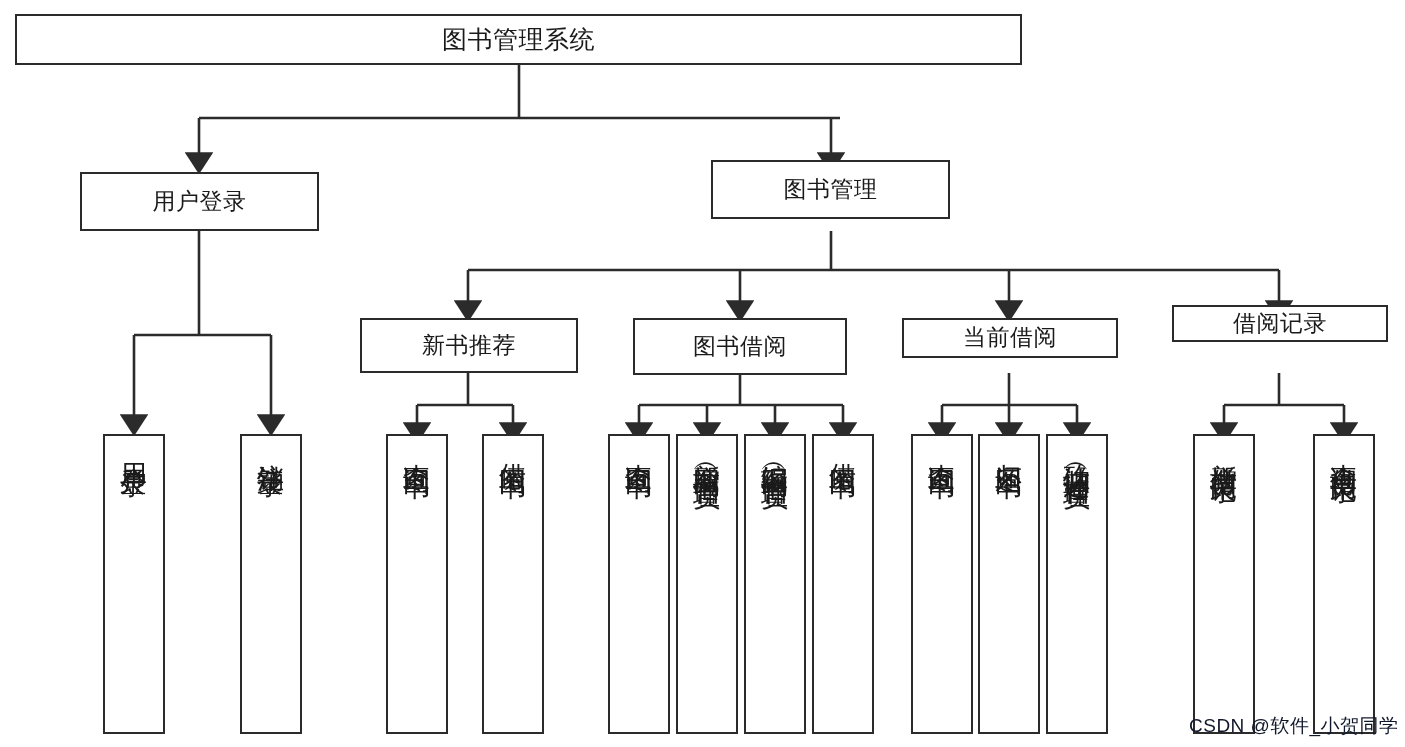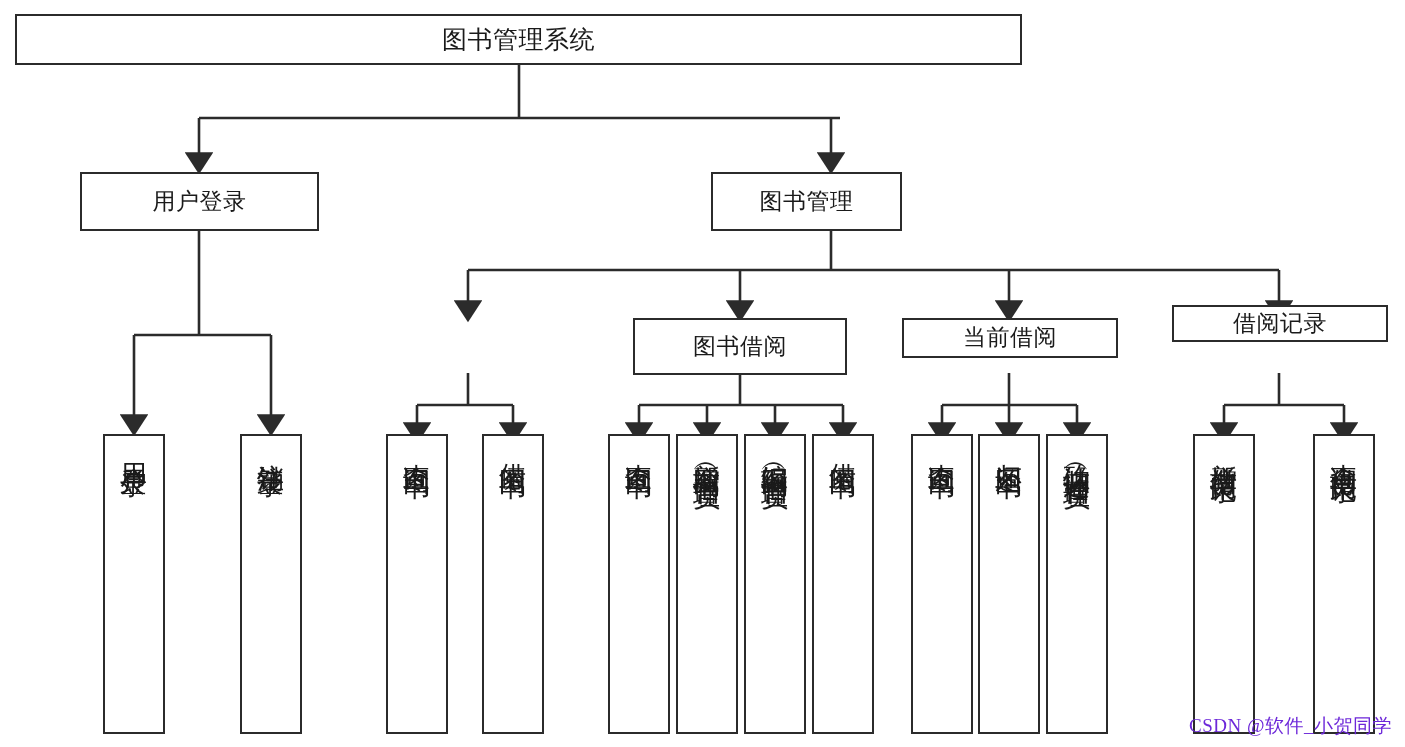--- a/index.html
+++ b/index.html
@@ -59,22 +59,22 @@
     line-height: 1.0;
     letter-spacing: 3px;
     white-space: nowrap;
   }
   .node.root .label { font-size: 25px; }
   .watermark {
     position: absolute;
     left: 1189px;
     top: 713px;
     font-size: 19px;
-    color: #6d28d9;
-    font-family: Liberation Serif, serif;
+    color: #0f172a;
+    font-family: Liberation Sans, sans-serif;
     white-space: nowrap;
     letter-spacing: 0.5px;
   }
 </style>
 </head>
 <body>
 
 <div id="canvas">
 
   <svg id="edges" viewBox="0 0 1405 747" xmlns="http://www.w3.org/2000/svg">
@@ -127,24 +127,27 @@
     </g>
   </svg>
 
   <div class="node horizontal root" style="left:15px; top:14px; width:1007px; height:51px;">
     <span class="label">图书管理系统</span>
   </div>
 
   <div class="node horizontal" style="left:80px; top:172px; width:239px; height:59px;">
     <span class="label">用户登录</span>
   </div>
-  <div class="node horizontal" style="left:711px; top:172px; width:191px; height:59px;">
+  <div class="node horizontal" style="left:711px; top:160px; width:239px; height:59px;">
     <span class="label">图书管理</span>
   </div>
 
+  <div class="node horizontal" style="left:360px; top:318px; width:218px; height:55px;">
+    <span class="label">新书推荐</span>
+  </div>
   <div class="node horizontal" style="left:633px; top:318px; width:214px; height:57px;">
     <span class="label">图书借阅</span>
   </div>
   <div class="node horizontal" style="left:902px; top:318px; width:216px; height:40px;">
     <span class="label">当前借阅</span>
   </div>
   <div class="node horizontal" style="left:1172px; top:305px; width:216px; height:37px;">
     <span class="label">借阅记录</span>
   </div>
 

